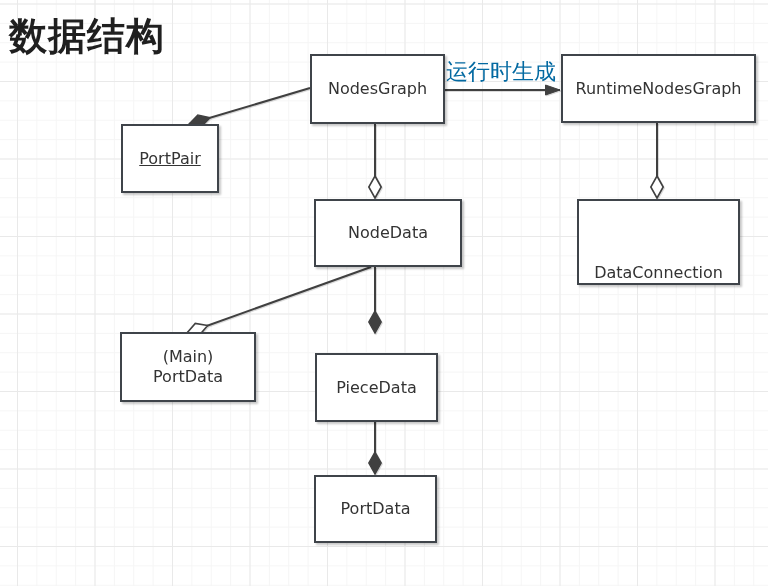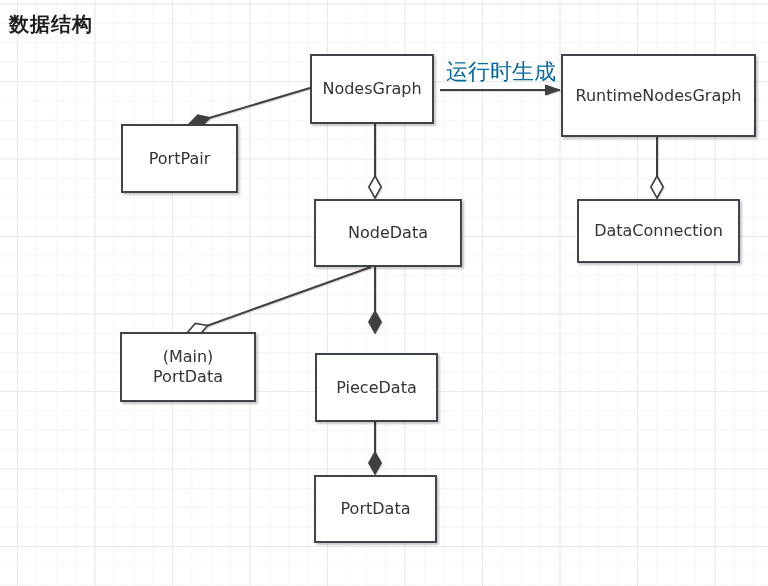--- a/index.html
+++ b/index.html
@@ -11,36 +11,36 @@
       linear-gradient(90deg,#e9e9e9 1px,transparent 1px),
       linear-gradient(180deg,#e9e9e9 1px,transparent 1px),
       linear-gradient(90deg,#f5f5f5 1px,transparent 1px),
       linear-gradient(180deg,#f5f5f5 1px,transparent 1px);
     background-size:77.5px 77.5px,77.5px 77.5px,19.375px 19.375px,19.375px 19.375px;
     background-position:17px 3.5px,17px 3.5px,17px 3.5px,17px 3.5px;
   }
   .canvas{position:relative;width:768px;height:586px;}
   .diagram-title{
     position:absolute;left:9px;top:11px;
-    font-size:20px;font-weight:bold;color:#1f1f1f;letter-spacing:1px;
+    font-size:38px;font-weight:bold;color:#1f1f1f;letter-spacing:1px;
     white-space:nowrap;
   }
   svg.edges{position:absolute;left:0;top:0;filter:drop-shadow(1px 1px 0.5px rgba(0,0,0,0.14));}
   .node{
     position:absolute;box-sizing:border-box;
     background:#ffffff;border:2px solid #3f444a;
     display:flex;flex-direction:column;align-items:center;justify-content:center;
     text-align:center;color:#333333;font-size:16px;line-height:20px;
     box-shadow:2px 2px 2px rgba(0,0,0,0.22);
   }
-  #n-nodes-graph{left:310px;top:54px;width:124px;height:70px;text-align:center;}
-  #n-runtime-nodes-graph{left:561px;top:54px;width:195px;height:83px;}
-  #n-port-pair{left:121px;top:124px;width:117px;height:69px;}
+  #n-nodes-graph{left:310px;top:54px;width:135px;height:70px;text-align:center;}
+  #n-runtime-nodes-graph{left:561px;top:54px;width:195px;height:69px;}
+  #n-port-pair{left:121px;top:124px;width:98px;height:69px;text-decoration:underline;}
   #n-node-data{left:314px;top:199px;width:148px;height:68px;}
-  #n-data-connection{left:577px;top:199px;width:163px;height:64px;}
+  #n-data-connection{left:577px;top:199px;width:163px;height:86px;justify-content:flex-end;}
   #n-main-port-data{left:120px;top:332px;width:136px;height:70px;}
   #n-piece-data{left:315px;top:334px;width:123px;height:69px;margin-top:19px;}
   #n-port-data{left:314px;top:475px;width:123px;height:68px;}
   .edge-label{
     position:absolute;left:501px;top:57px;transform:translateX(-50%);
     font-size:22px;color:#0369a1;white-space:nowrap;
   }
 </style>
 </head>
 <body>

